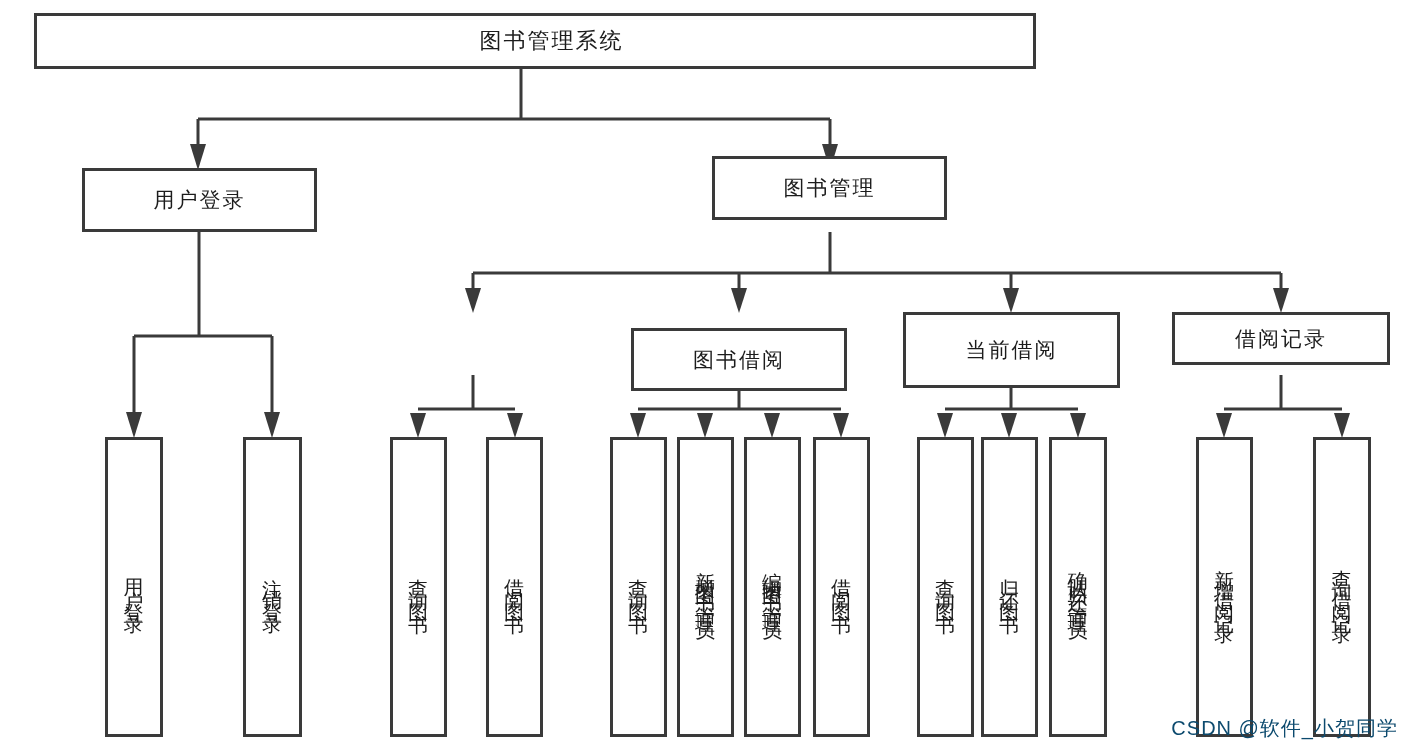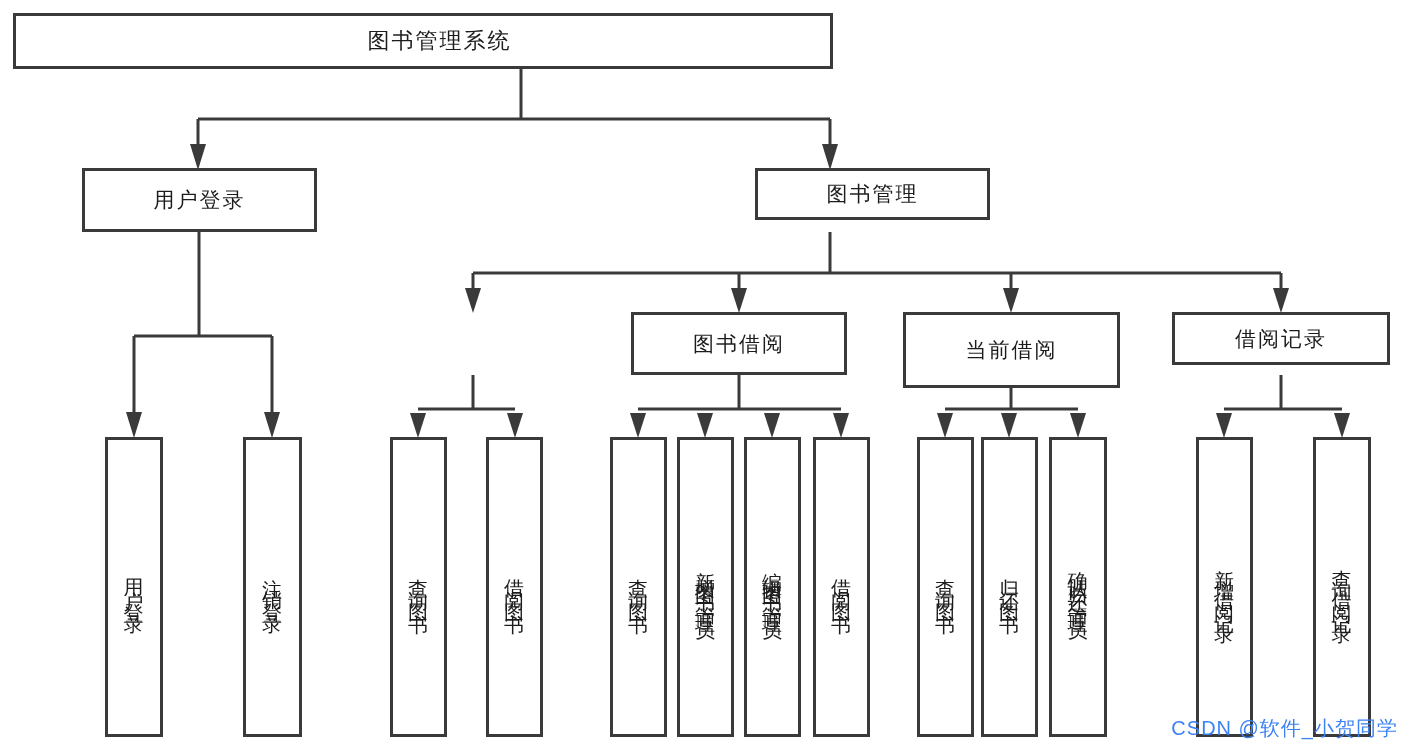--- a/index.html
+++ b/index.html
@@ -15,21 +15,21 @@
   .h-node{font-size:21px;letter-spacing:2px;font-weight:500;}
   .root-node{font-size:22px;}
   .leaf .vtext{
     writing-mode:vertical-rl;text-orientation:mixed;
     font-size:20px;line-height:1;letter-spacing:12px;font-weight:500;
   }
   .leaf .vtext.long{letter-spacing:7px;}
   .leaf .vtext.mid{letter-spacing:11px;}
   .watermark{
     position:absolute;right:7px;bottom:5px;z-index:5;
-    font-size:20px;color:#3b82f6;letter-spacing:1px;white-space:nowrap;
+    font-size:20px;color:#0c4a6e;letter-spacing:1px;white-space:nowrap;
   }
 </style>
 </head>
 <body>
 
 <div class="stage">
 
   <svg class="connectors" width="1405" height="747" viewBox="0 0 1405 747" stroke="#3a3a3a" stroke-width="3" fill="#3a3a3a">
 
     <path d="M521 69 V119 M198 119 H830" fill="none"></path>
@@ -62,26 +62,26 @@
     <path d="M1011 375 V409 M945 409 H1078" fill="none"></path>
     <polygon points="937,413 953,413 945,438" stroke="none"></polygon>
     <polygon points="1001,413 1017,413 1009,438" stroke="none"></polygon>
     <polygon points="1070,413 1086,413 1078,438" stroke="none"></polygon>
 
     <path d="M1281 375 V409 M1224 409 H1342" fill="none"></path>
     <polygon points="1216,413 1232,413 1224,438" stroke="none"></polygon>
     <polygon points="1334,413 1350,413 1342,438" stroke="none"></polygon>
   </svg>
 
-  <div class="node h-node root-node" style="left:13px;top:13px;width:820px;height:56px;padding-left:33px;">图书管理系统</div>
+  <div class="node h-node root-node" style="left:34px;top:13px;width:1002px;height:56px;padding-left:33px;">图书管理系统</div>
 
   <div class="node h-node" style="left:82px;top:168px;width:235px;height:64px;">用户登录</div>
-  <div class="node h-node" style="left:712px;top:168px;width:235px;height:52px;margin-left:43px;">图书管理</div>
+  <div class="node h-node" style="left:712px;top:156px;width:235px;height:64px;">图书管理</div>
 
-  <div class="node h-node" style="left:631px;top:312px;width:216px;height:63px;">图书借阅</div>
+  <div class="node h-node" style="left:631px;top:328px;width:216px;height:63px;">图书借阅</div>
   <div class="node h-node" style="left:903px;top:312px;width:217px;height:76px;">当前借阅</div>
   <div class="node h-node" style="left:1172px;top:312px;width:218px;height:53px;">借阅记录</div>
 
   <div class="node leaf" style="left:105px;top:437px;width:58px;height:300px;">
     <span class="vtext">用户登录</span>
   </div>
   <div class="node leaf" style="left:243px;top:437px;width:59px;height:300px;">
     <span class="vtext">注销登录</span>
   </div>
 

